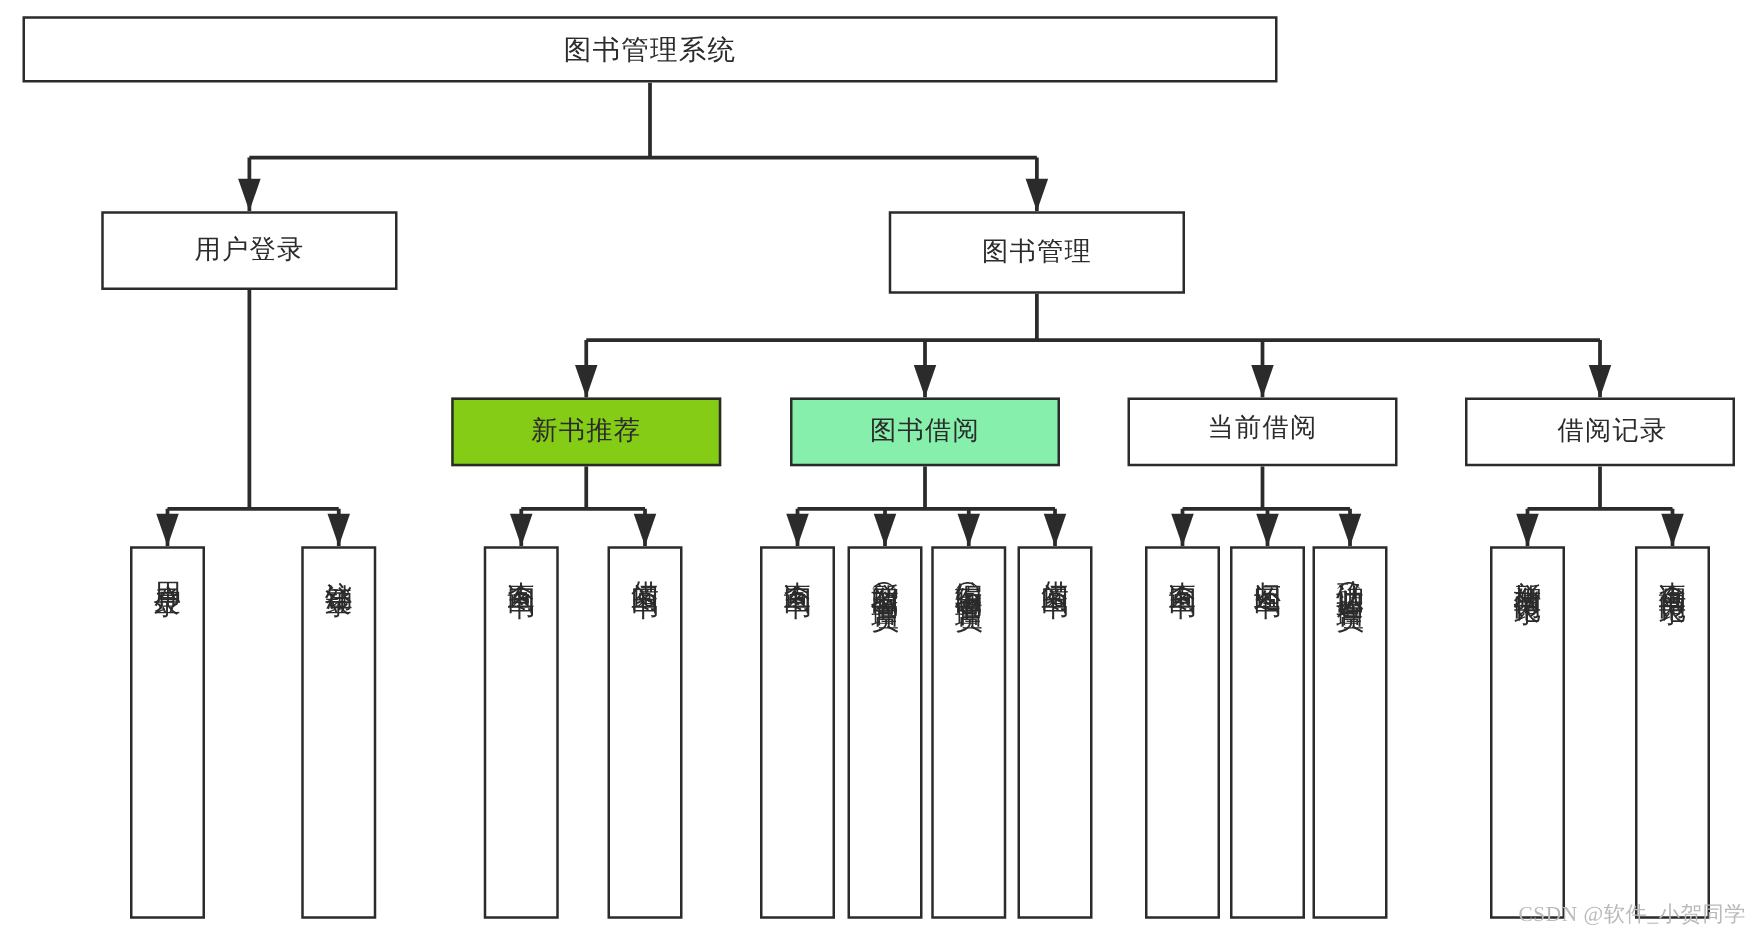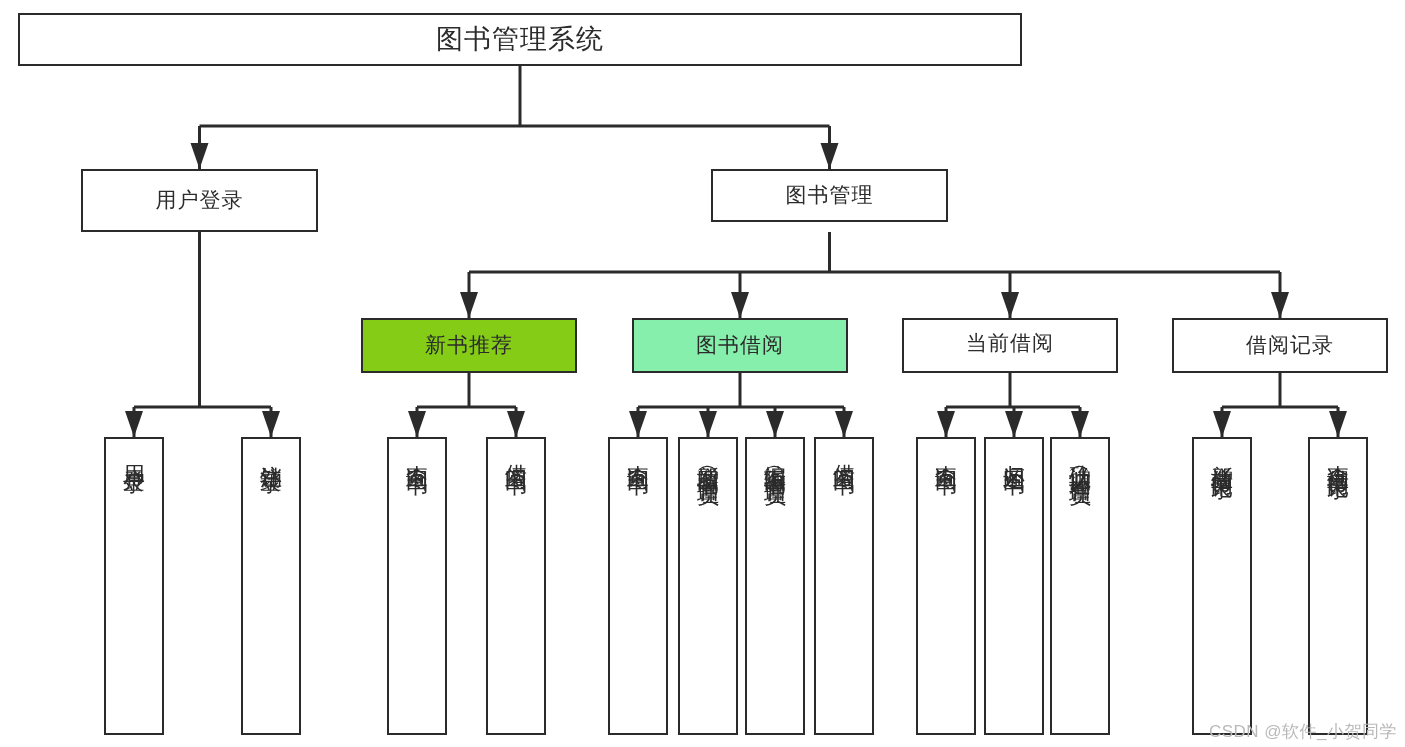--- a/index.html
+++ b/index.html
@@ -52,31 +52,32 @@
     padding-top: 8px;
   }
   .node.vertical .node-label {
     writing-mode: vertical-rl;
     text-orientation: upright;
     font-size: 22px;
     letter-spacing: 3px;
     line-height: 1;
   }
   .node.root .node-label {
-    font-size: 27px;
+    font-size: 22px;
     font-family: Liberation Serif, serif;
   }
   #watermark {
     position: absolute;
     right: 8px;
     bottom: 4px;
     font-size: 17px;
     color: #b9b9b9;
     letter-spacing: 0.5px;
     white-space: nowrap;
+    font-family: Liberation Serif, serif;
   }
 </style>
 </head>
 <body>
 
 <div id="diagram-root">
   <svg class="edges" viewBox="0 0 1405 747" xmlns="http://www.w3.org/2000/svg">
     <g id="edge-group">
         <line x1="520" y1="66" x2="520" y2="126" stroke="#2b2b2b" stroke-width="3"></line>
         <line x1="199.5" y1="126" x2="829.5" y2="126" stroke="#2b2b2b" stroke-width="3"></line>
@@ -132,21 +133,21 @@
         <polygon points="1329,411 1347,411 1338,437" fill="#2b2b2b"></polygon>
       </g>
   </svg>
   <div id="node-layer">
       <div class="node horizontal root" style="left: 18px; top: 13px; width: 1004px; height: 53px; border-color: rgb(43, 43, 43); background: rgb(255, 255, 255);">
         <span class="node-label" style="color: rgb(43, 43, 43);">图书管理系统</span>
       </div>
       <div class="node horizontal" style="left: 81px; top: 169px; width: 237px; height: 63px; border-color: rgb(43, 43, 43); background: rgb(255, 255, 255);">
         <span class="node-label" style="color: rgb(43, 43, 43);">用户登录</span>
       </div>
-      <div class="node horizontal" style="left: 711px; top: 169px; width: 237px; height: 53px; border-color: rgb(43, 43, 43); background: rgb(255, 255, 255);">
+      <div class="node horizontal" style="left: 711px; top: 169px; width: 237px; height: 66px; border-color: rgb(43, 43, 43); background: rgb(255, 255, 255);">
         <span class="node-label" style="color: rgb(43, 43, 43);">图书管理</span>
       </div>
       <div class="node horizontal" style="left: 361px; top: 318px; width: 216px; height: 55px; border-color: rgb(43, 43, 43); background: #84cc16;">
         <span class="node-label" style="color: rgb(43, 43, 43);">新书推荐</span>
       </div>
       <div class="node horizontal" style="left: 632px; top: 318px; width: 216px; height: 55px; border-color: rgb(43, 43, 43); background: #86efac;">
         <span class="node-label" style="color: rgb(43, 43, 43);">图书借阅</span>
       </div>
       <div class="node horizontal" style="left: 902px; top: 318px; width: 216px; height: 55px; border-color: rgb(43, 43, 43); background: rgb(255, 255, 255); font-family: Liberation Mono, monospace;">
         <span class="node-label" style="color: rgb(43, 43, 43);">当前借阅</span>

